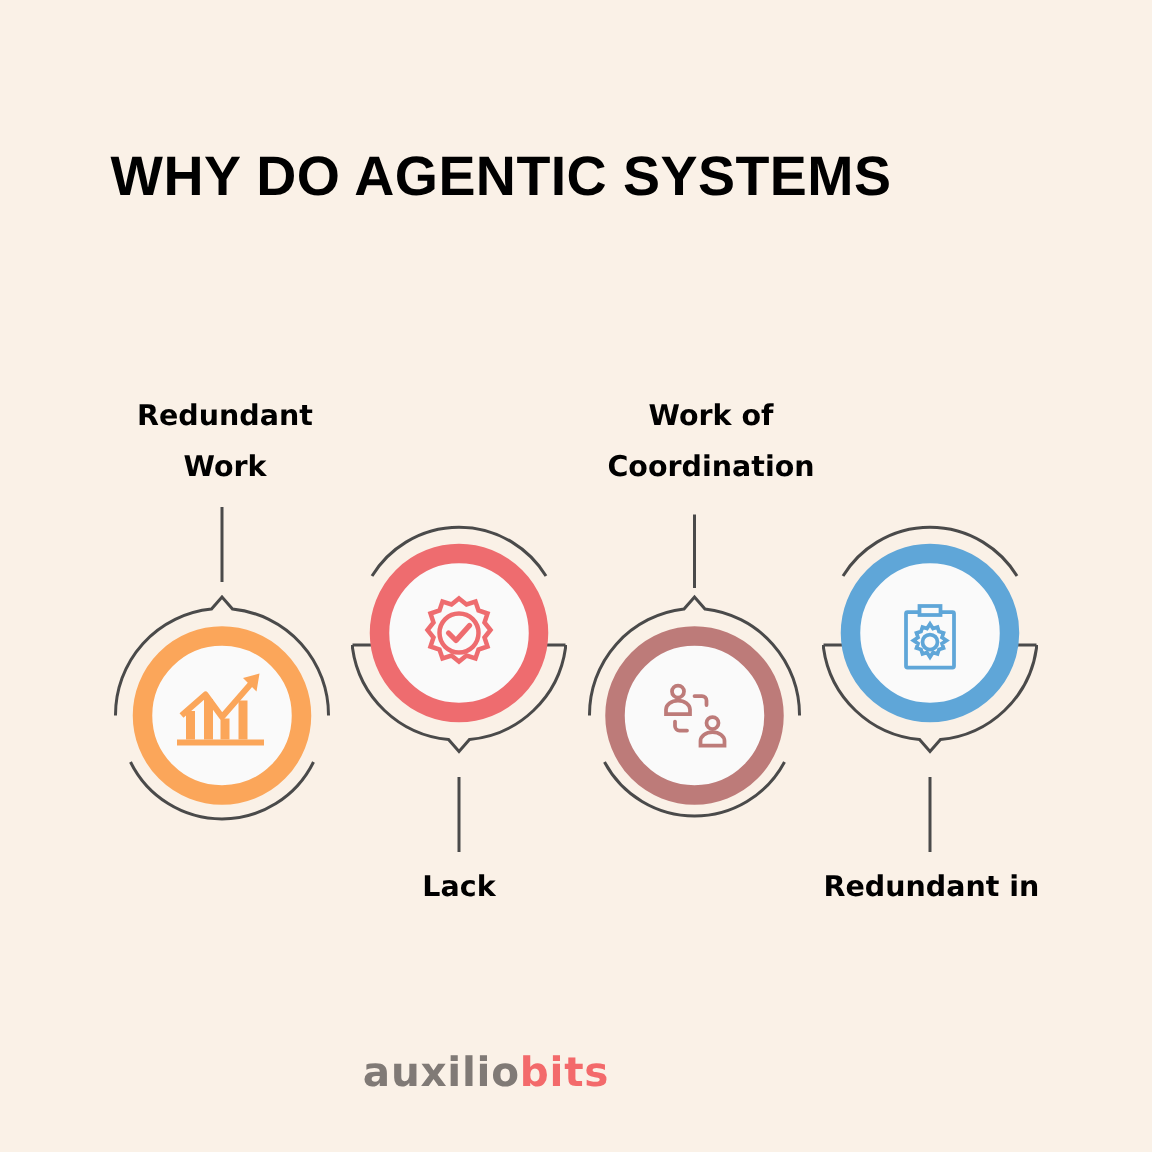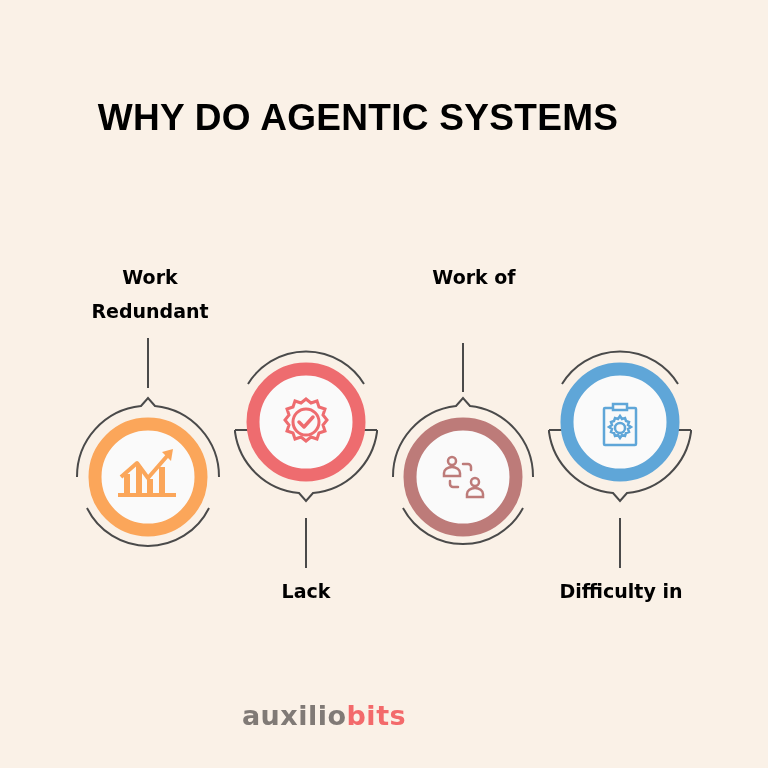--- a/index.html
+++ b/index.html
@@ -1,17 +1,17 @@
 <!DOCTYPE html>
 <html><head>
   <meta charset="utf-8">
   <style>
     html, body { margin:0; padding:0; }
     body { width:768px; height:768px; background:#faf1e7; position:relative; overflow:hidden; font-family:"DejaVu Sans", sans-serif; }
-    .title { position:absolute; left:0; top:92px; width:668px; text-align:center; font-family:"Liberation Sans", sans-serif; font-weight:bold; font-size:37px; line-height:52px; color:#000; letter-spacing:0.3px;margin-left:24px; }
+    .title { position:absolute; left:0; top:92px; width:668px; text-align:center; font-family:"Liberation Sans", sans-serif; font-weight:bold; font-size:37px; line-height:52px; color:#000; letter-spacing:0.3px; }
     .title div { white-space:nowrap; }
     .label { position:absolute; width:220px; text-align:center; font-family:"DejaVu Sans", sans-serif; font-weight:bold; font-size:19px; line-height:34px; color:#000; }
     .label div { white-space:nowrap; }
     svg.diagram { position:absolute; left:0; top:0; }
     .logo { position:absolute; left:0; top:700px; width:648px; text-align:center; font-family:"DejaVu Sans", sans-serif; font-weight:bold; font-size:27px; letter-spacing:0.5px; }
   </style>
 </head>
 <body>
 
 <div class="title">
@@ -73,31 +73,32 @@
     <g fill="none" stroke="#5fa6d8" stroke-width="2.5">
       <rect x="604" y="408" width="32" height="37" rx="1"></rect>
       <rect x="613" y="404" width="14" height="6" fill="#fafafa"></rect>
       <circle cx="620" cy="428" r="5"></circle>
       <path d="M620 416 l2 3 3 -1 1 3 3 1 -1 3 3 2 -3 2 1 3 -3 1 -1 3 -3 -1 -2 3 -2 -3 -3 1 -1 -3 -3 -1 1 -3 -3 -2 3 -2 -1 -3 3 -1 1 -3 3 1 z"></path>
     </g>
   </g>
 </svg>
 
 <div class="label" style="left:40px; top:260px;">
+  <div>Redundant</div>
   <div>Work</div>
-  <div>Redundant</div>
 </div>
 
 <div class="label" style="left:196px; top:574px;">
   <div>Lack</div>
 </div>
 
 <div class="label" style="left:364px; top:260px;">
   <div>Work of</div>
+  <div>Coordination</div>
 </div>
 
 <div class="label" style="left:511px; top:574px;">
-  <div>Difficulty in</div>
+  <div>Redundant in</div>
 </div>
 
 <div class="logo">
   <span style="color:#807a76;">auxilio</span><span style="color:#f36a6b;">bits</span>
 </div>
 
 </body></html>

